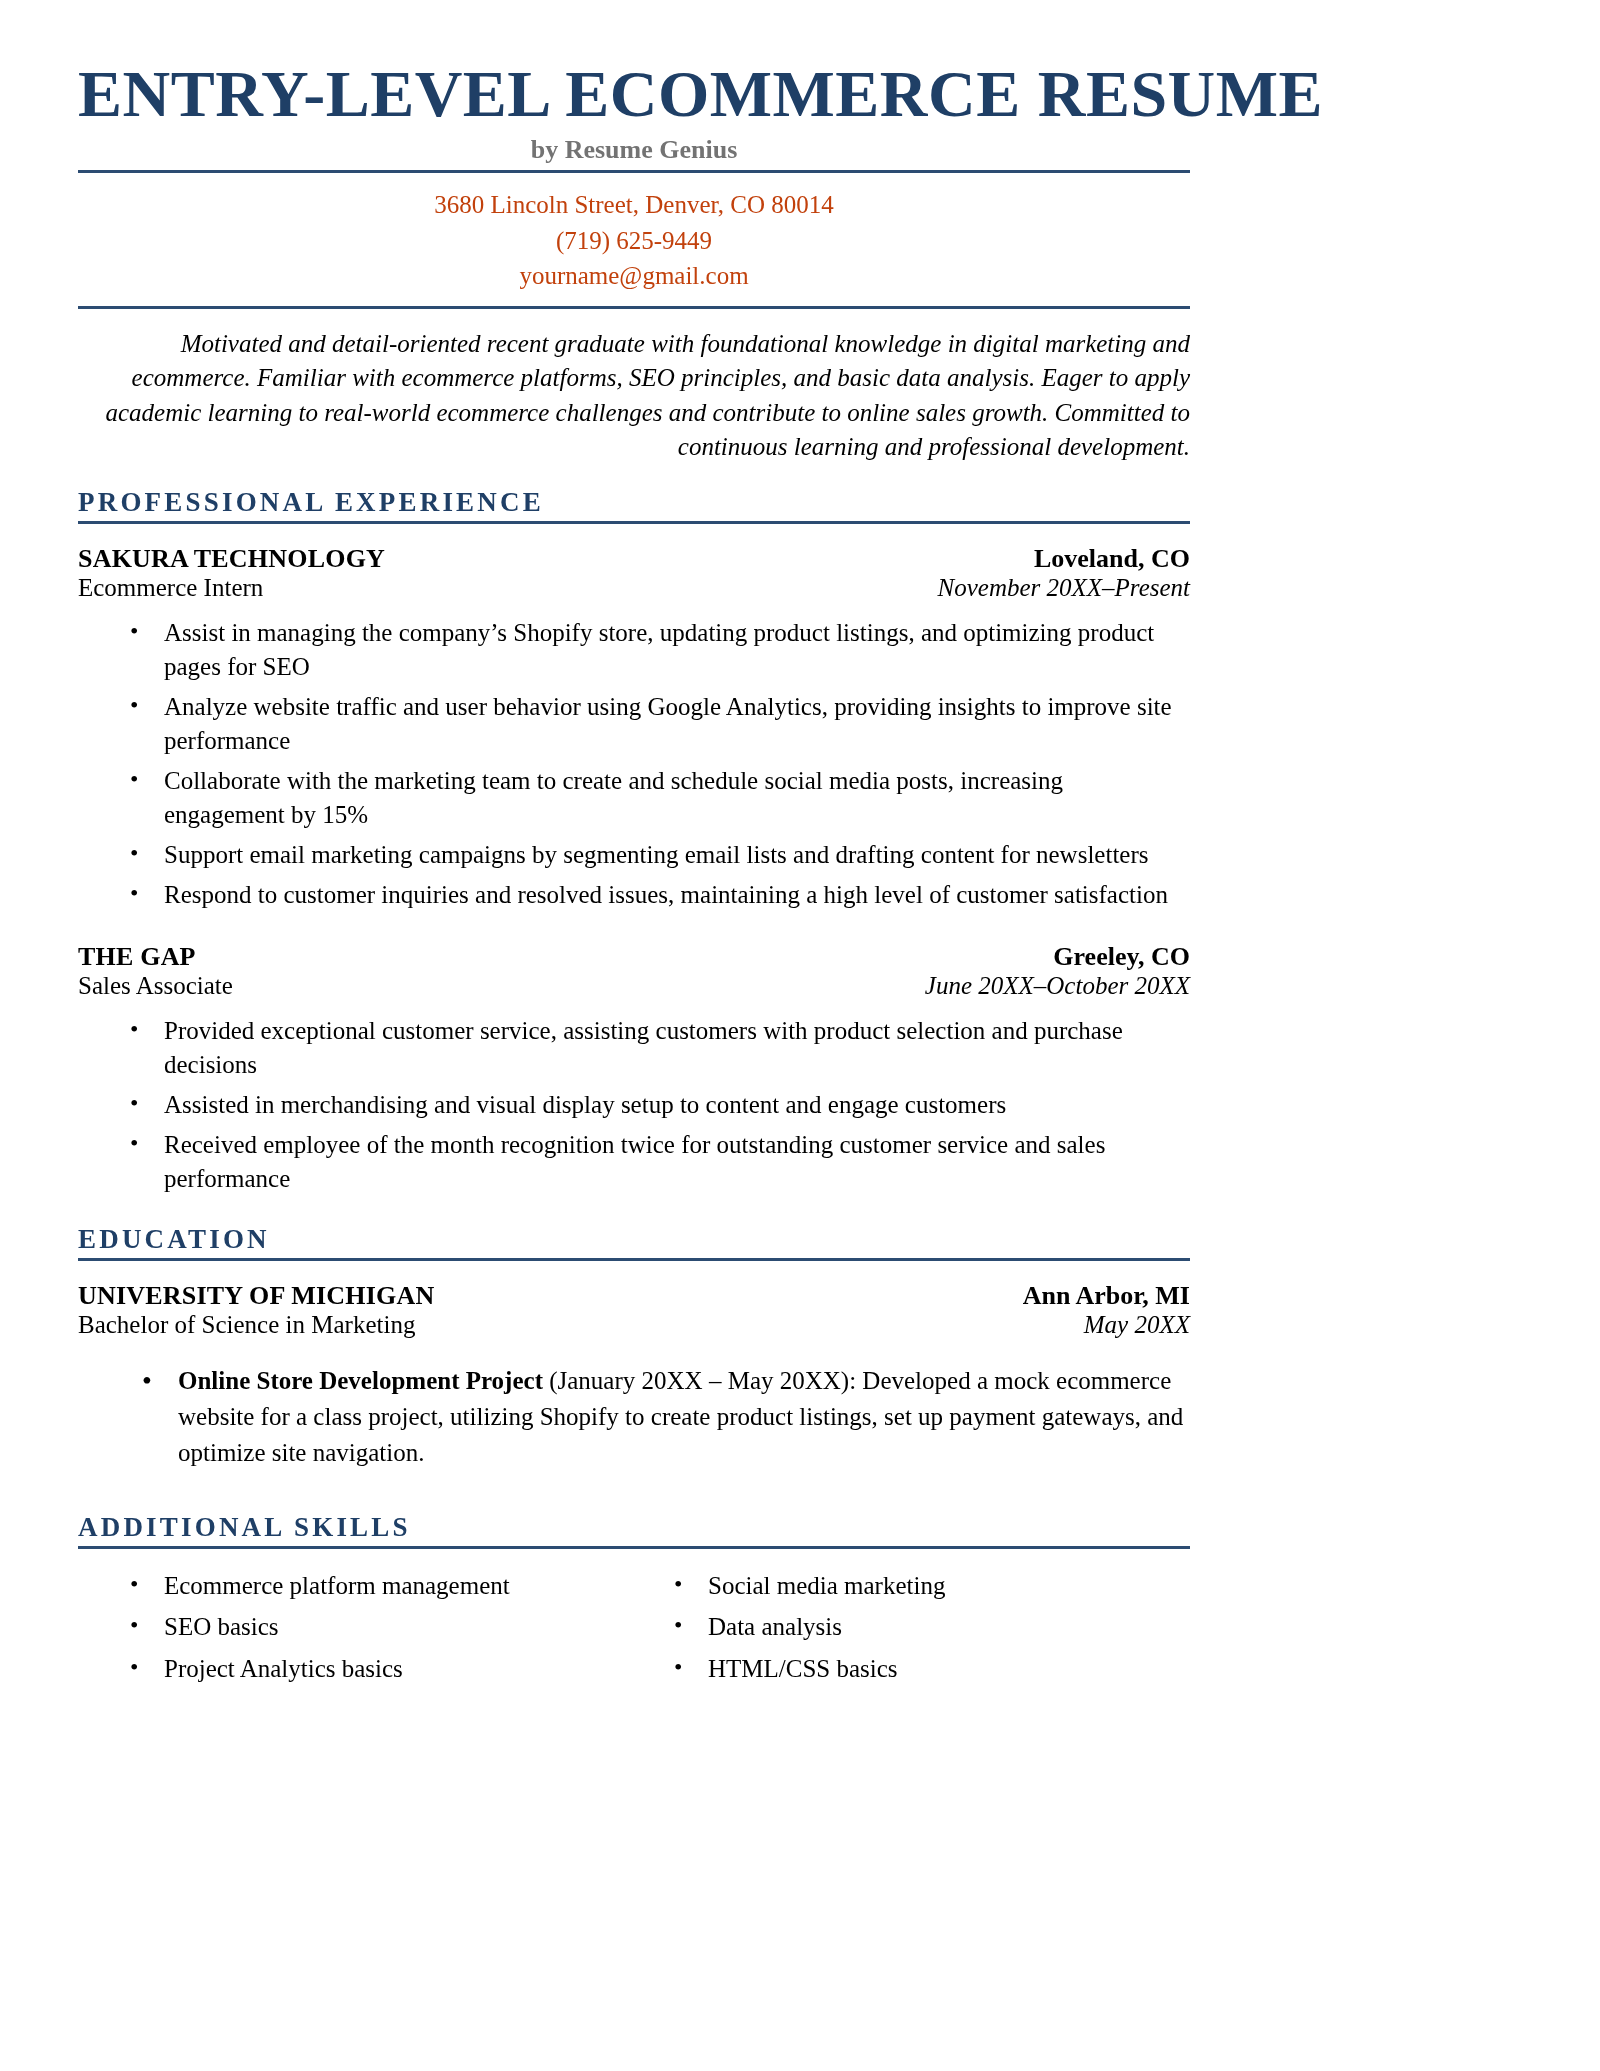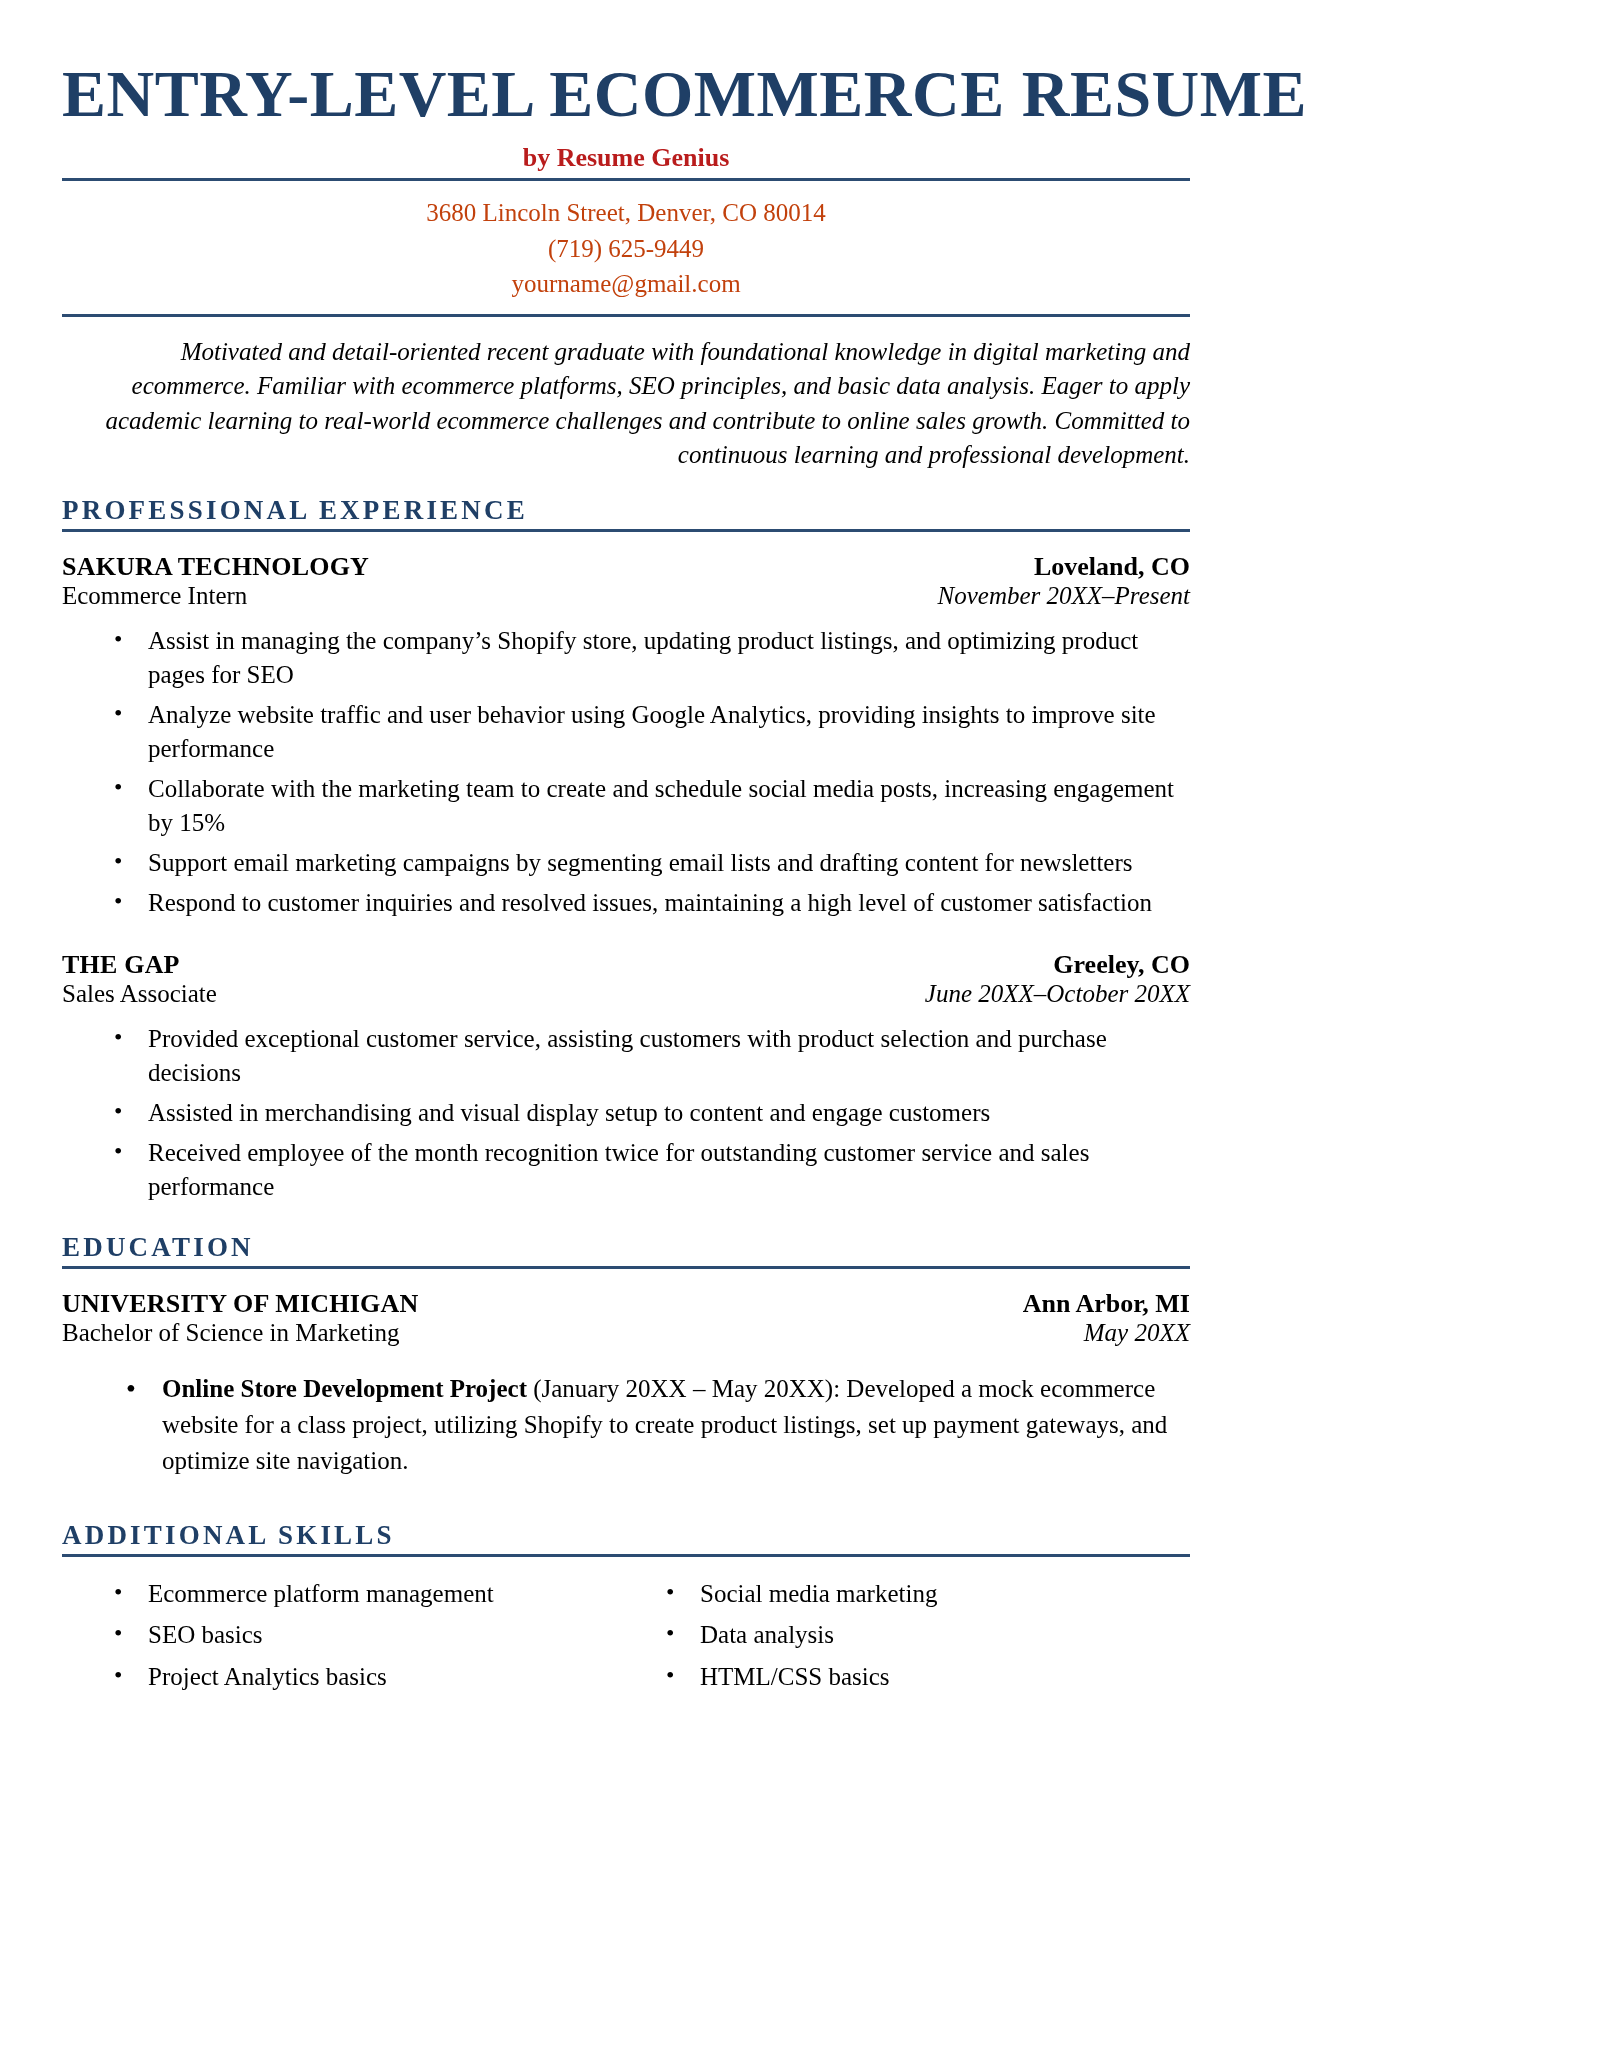--- a/index.html
+++ b/index.html
@@ -8,43 +8,43 @@
     width: 1600px;
     height: 2071px;
     background: #ffffff;
     font-family: "Liberation Serif", "DejaVu Serif", serif;
     color: #000000;
   }
 
   .page {
     width: 1268px;
     height: 2071px;
-    padding: 60px 78px 40px 62px;
+    padding: 60px 78px 40px 78px;
     background: #ffffff;
     position: relative;
     font-family: Liberation Serif, serif;
   }
 
   
   .resume-title {
     text-align: center;
     font-size: 66px;
     font-weight: bold;
     color: #1f3f66;
     letter-spacing: 0.5px;
     line-height: 1.02;
     white-space: nowrap;
   }
 
   .byline {
     text-align: center;
     font-size: 26px;
     font-weight: bold;
-    color: #b91c1c;
-    margin-top: 16px;
+    color: #737373;
+    margin-top: 8px;
     margin-bottom: 5px;
   }
 
   .rule-thick {
     border-top: 3px solid #2c4c72;
     width: 100%;
   }
 
   .contact-block {
     text-align: center;

